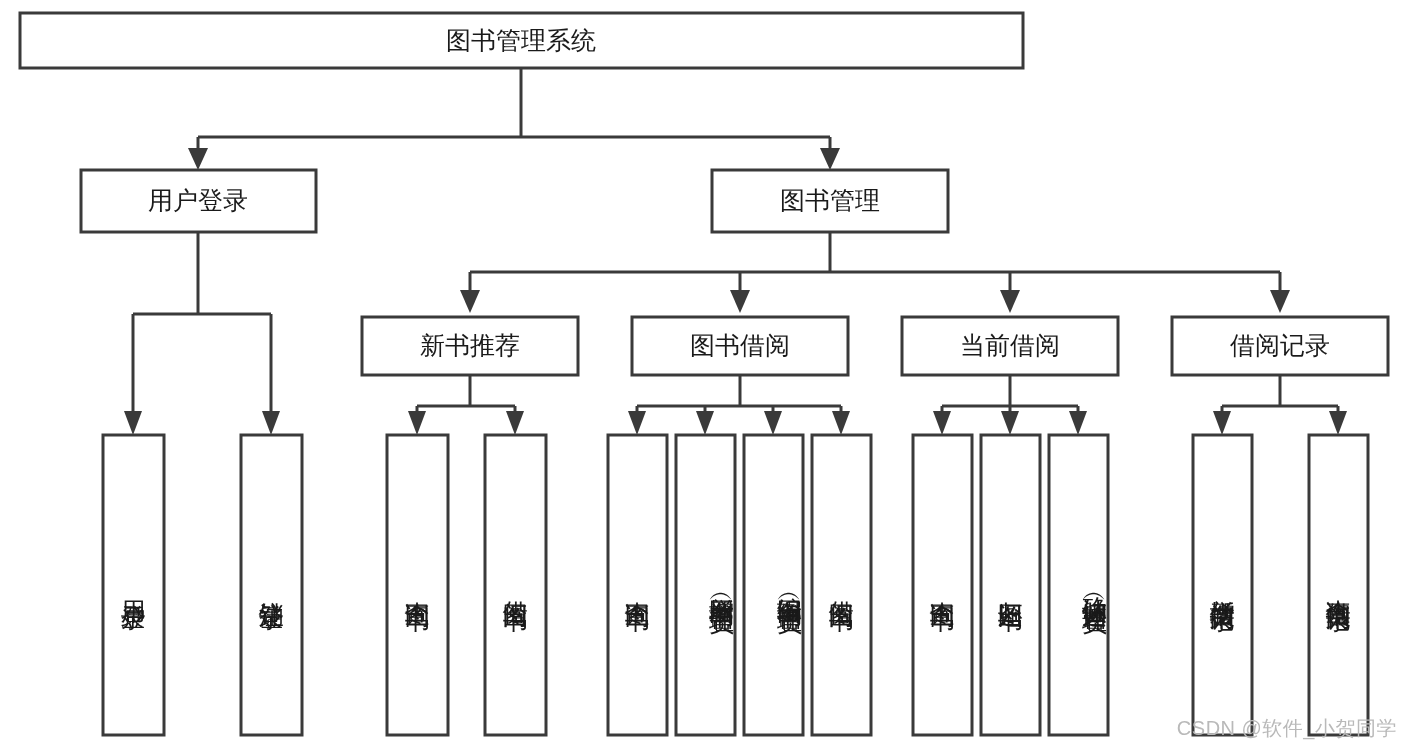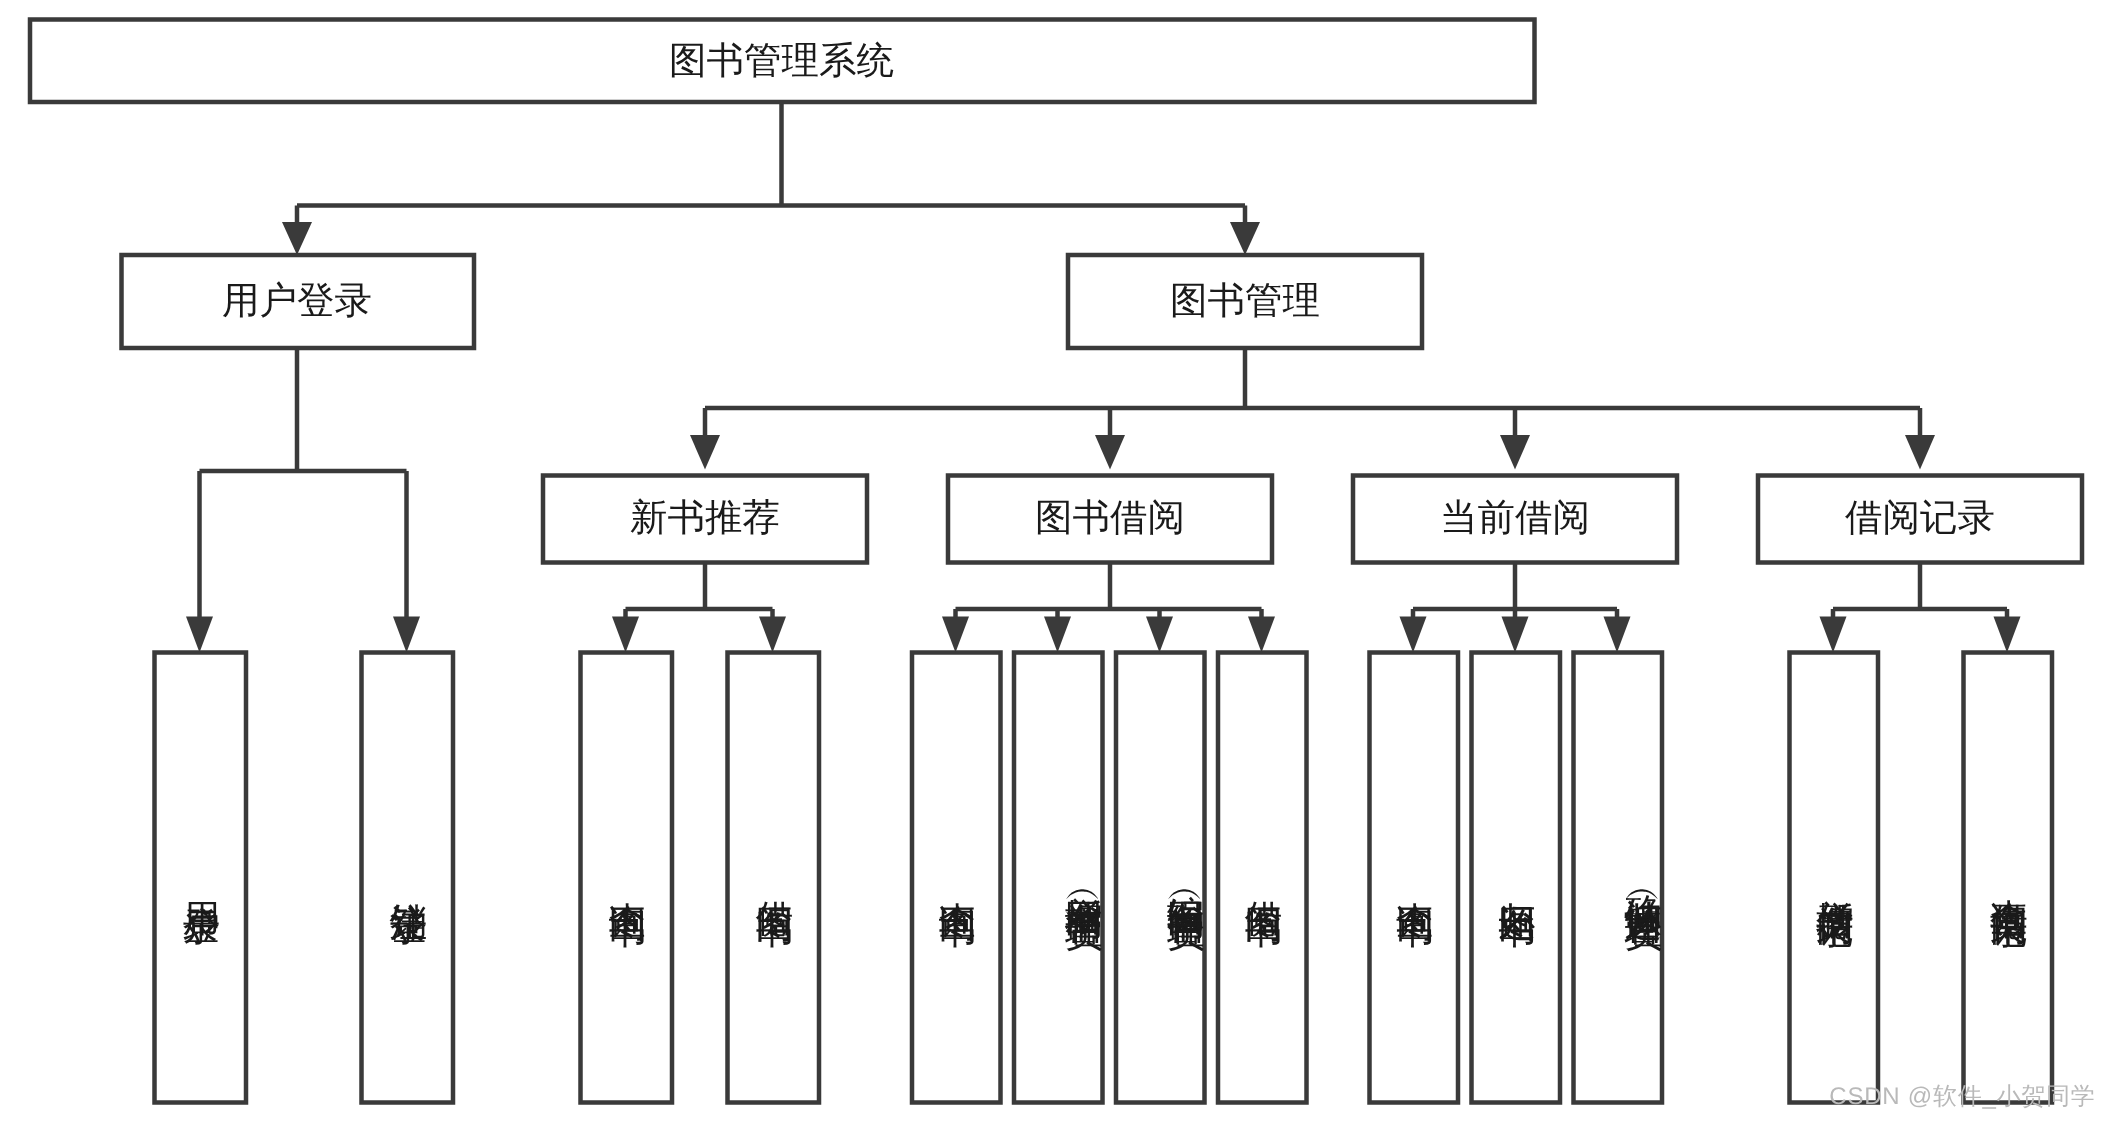--- a/index.html
+++ b/index.html
@@ -64,21 +64,21 @@
     text-align: center;
   }
   .leaf-label-v.centered {
     align-items: center;
   }
   .watermark {
     position: absolute;
     right: 8px;
     bottom: 5px;
     font-family: "Liberation Sans", "DejaVu Sans", sans-serif;
-    font-size: 16px;
+    font-size: 20px;
     color: #b9b9b9;
     letter-spacing: 0.5px;
     white-space: nowrap;
   }
 </style>
 </head>
 <body>
 
 <div id="diagram-root">
 

